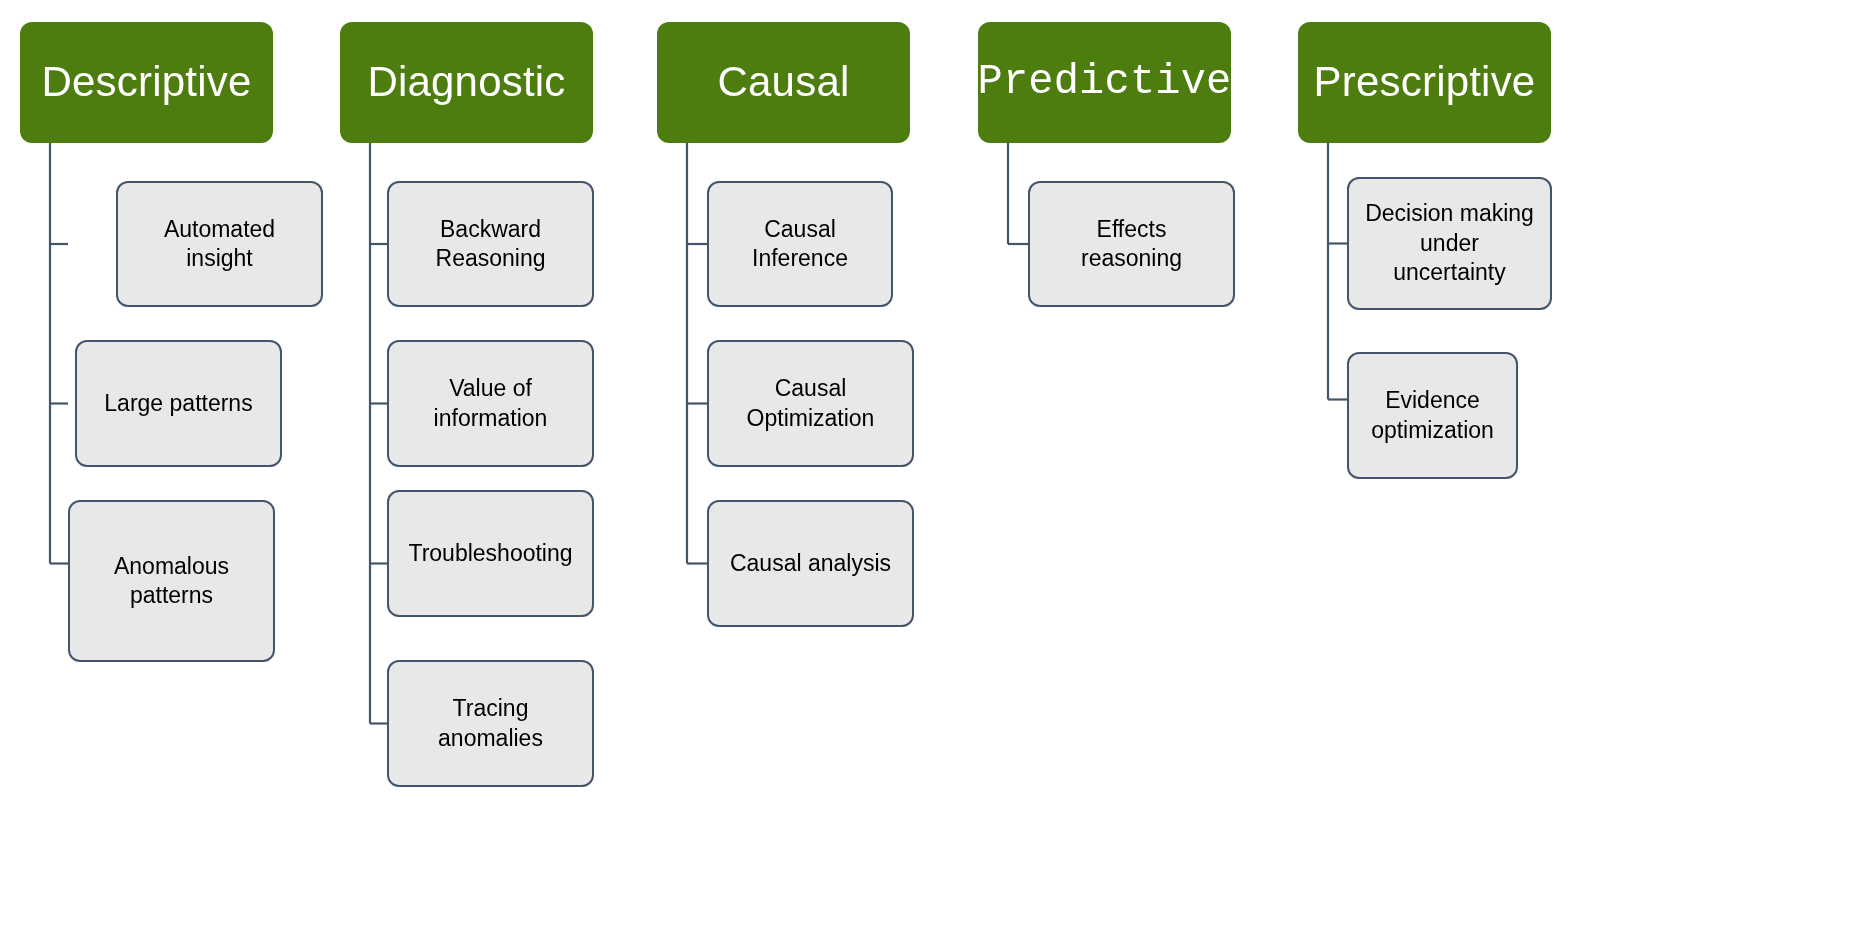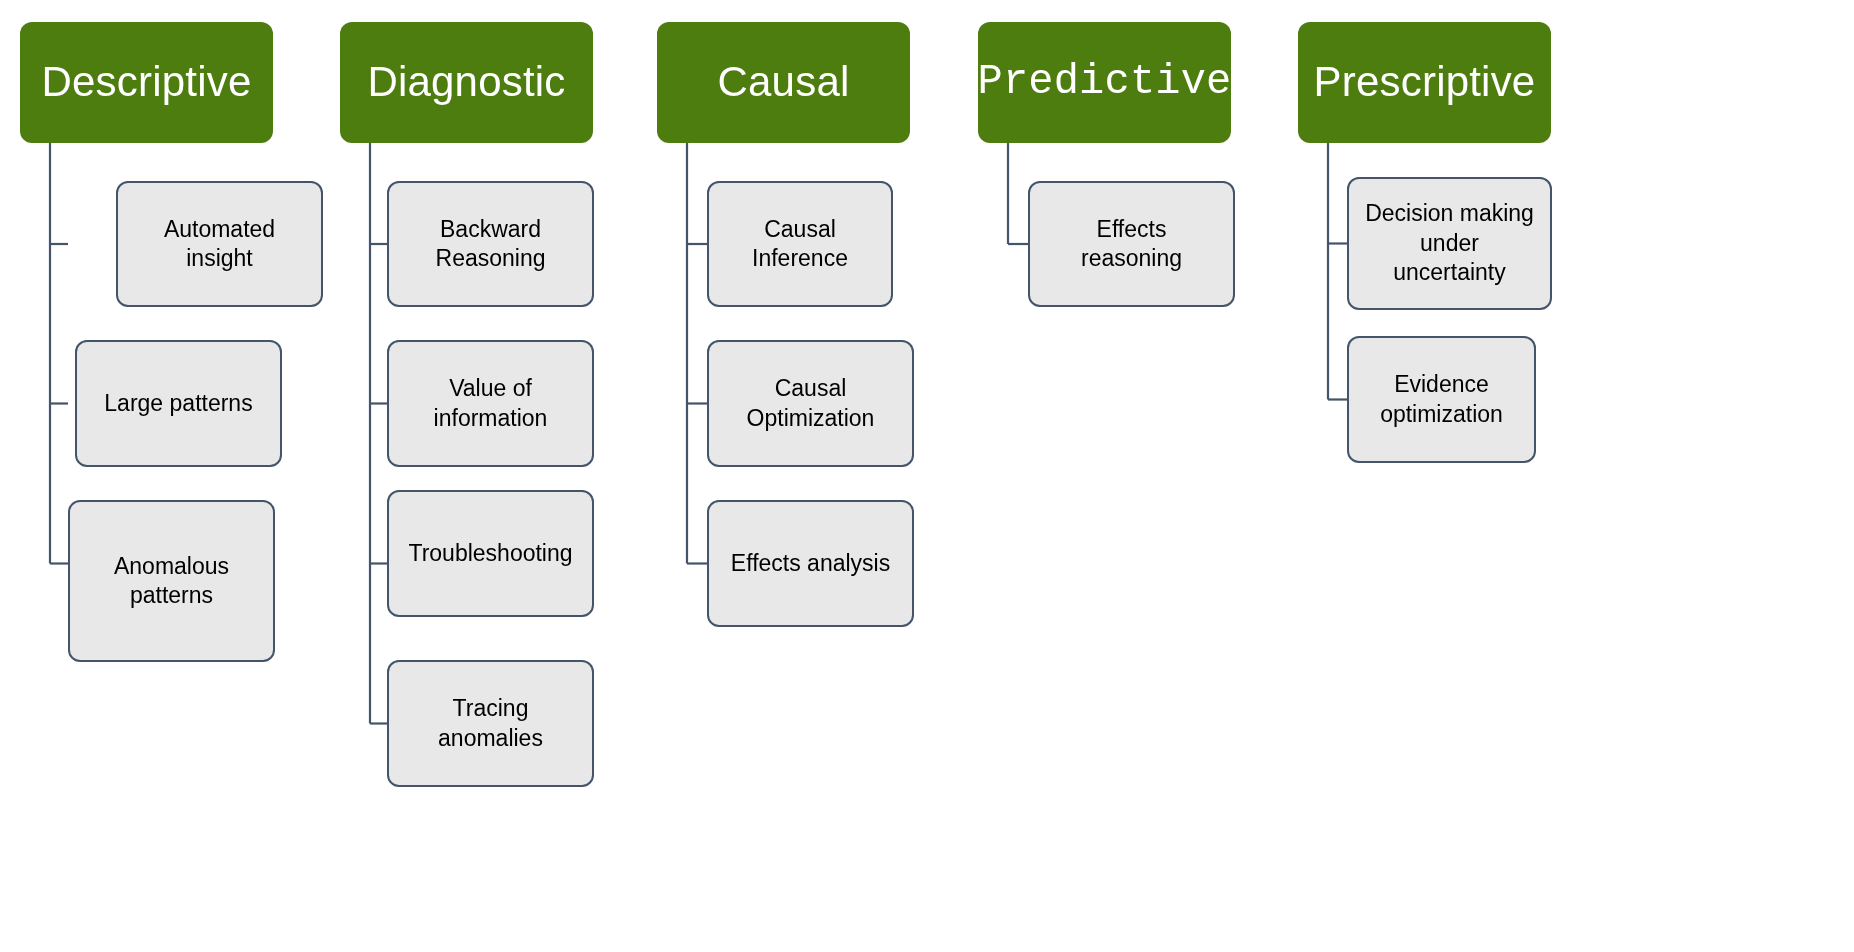--- a/index.html
+++ b/index.html
@@ -121,34 +121,34 @@
   </div>
 
   <div class="column">
     <div class="header-box" style="left:657px; top:22px; width:253px; height:121px;">Causal</div>
 
     <div class="child-box" style="left:707px; top:181px; width:186px; height:126px;">Causal Inference</div>
 
     <div class="child-box" style="left:707px; top:340px; width:207px; height:127px;">Causal
 Optimization</div>
 
-    <div class="child-box" style="left:707px; top:500px; width:207px; height:127px;">Effects analysis</div>
+    <div class="child-box" style="left:707px; top:500px; width:207px; height:127px;">Causal analysis</div>
   </div>
 
   <div class="column">
     <div class="header-box" style="left:978px; top:22px; width:253px; height:121px;font-family:Liberation Mono, monospace;">Predictive</div>
 
     <div class="child-box" style="left:1028px; top:181px; width:207px; height:126px;">Effects
 reasoning</div>
   </div>
 
   <div class="column">
     <div class="header-box" style="left:1298px; top:22px; width:253px; height:121px;">Prescriptive</div>
 
     <div class="child-box" style="left:1347px; top:177px; width:205px; height:133px;">Decision making
 under
 uncertainty</div>
 
-    <div class="child-box" style="left:1347px; top:336px; width:189px; height:127px;">Evidence
+    <div class="child-box" style="left:1347px; top:352px; width:171px; height:127px;">Evidence
 optimization</div>
   </div>
 
 </div>
 
 </body></html>

